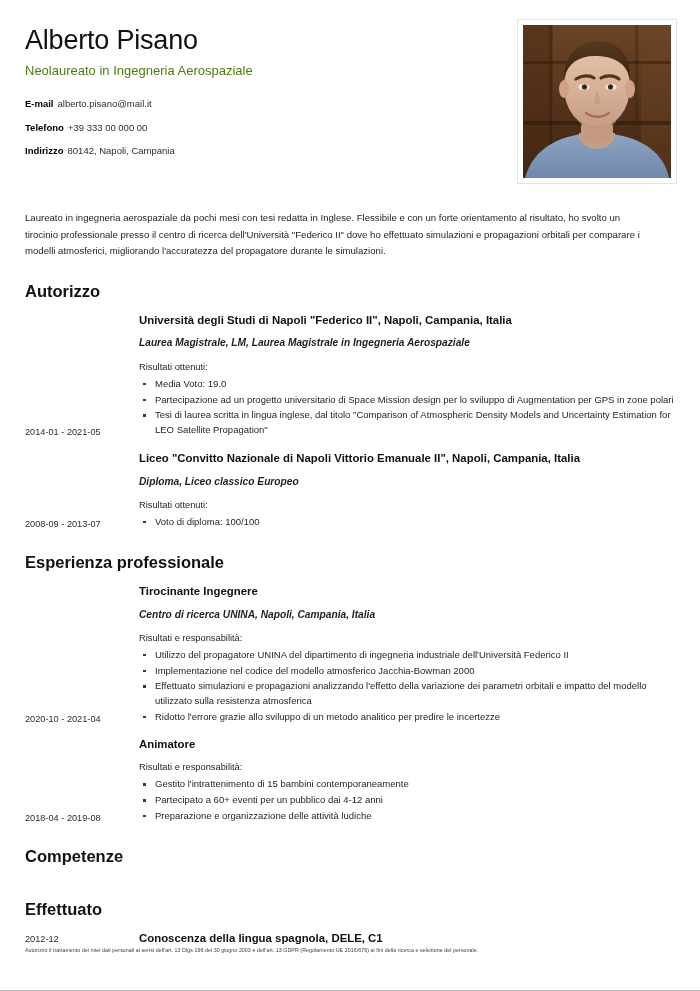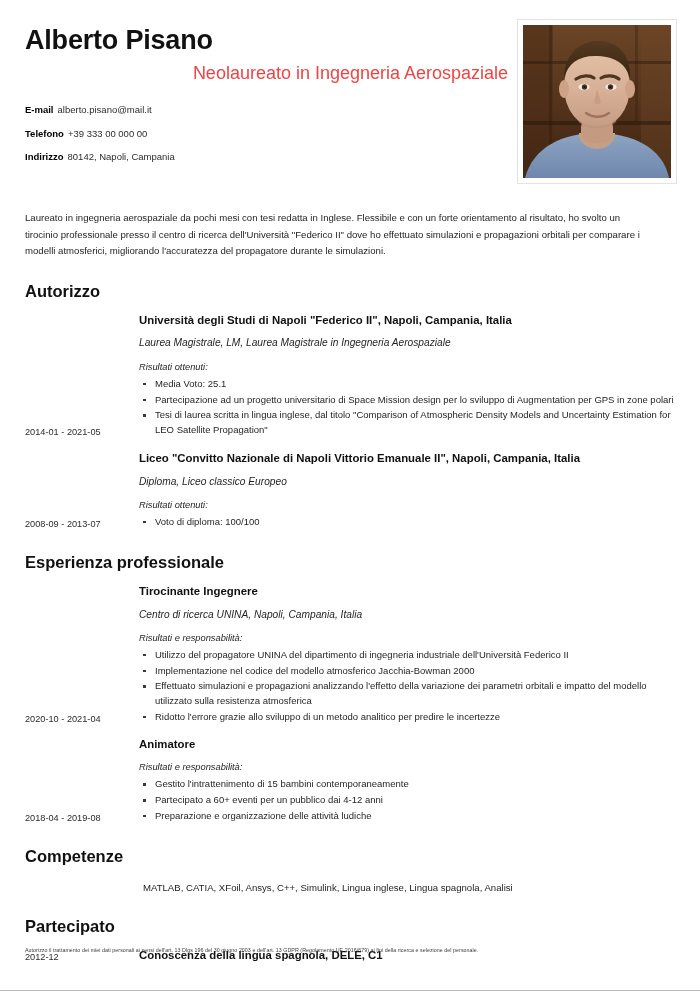--- a/index.html
+++ b/index.html
@@ -29,33 +29,32 @@
   }
 
   
   .header {
     position: relative;
     padding-top: 26px;
     min-height: 166px;
   }
   .name {
     font-size: 27px;
-    font-weight: bold;
+    font-weight: normal;
     letter-spacing: -0.2px;
     line-height: 1.1;
     color: #111111;
     margin: 0 0 7px 0;
   }
   .headline {
-    font-size: 18px;
+    font-size: 13px;
     font-weight: normal;
-    color: #ef4444;
+    color: #4d7c0f;
     line-height: 1.2;
     margin: 0 0 21px 0;
-    text-align: center;
   }
   .contact-row {
     font-size: 9.5px;
     line-height: 1.1;
     margin-bottom: 13px;
     color: #1a1a1a;
   }
   .contact-label {
     font-weight: bold;
     color: #000000;
@@ -134,24 +133,24 @@
     color: #111111;
     line-height: 1.3;
     margin-bottom: 9px;
   }
   .entry-sub {
     font-size: 10.2px;
     font-style: italic;
     color: #1f1f1f;
     line-height: 1.3;
     margin-bottom: 11px;
+    font-weight: bold;
   }
   .results-label {
     font-size: 9.3px;
-    font-style: italic;
     color: #1f1f1f;
     margin-bottom: 4px;
     line-height: 1.3;
   }
   ul.bullets {
     margin: 0;
     padding: 0 0 0 14px;
     list-style: none;
   }
   ul.bullets li {
@@ -292,21 +291,21 @@
     <div class="section">
       <h2 class="section-title">Autorizzo</h2>
 
       <div class="entry">
         <div class="entry-dates">2014-01  - 2021-05</div>
         <div class="entry-body">
           <div class="entry-title">Università degli Studi di Napoli "Federico II", Napoli, Campania, Italia</div>
           <div class="entry-sub">Laurea Magistrale, LM, Laurea Magistrale in Ingegneria Aerospaziale</div>
           <div class="results-label">Risultati ottenuti:</div>
           <ul class="bullets">
-            <li>Media Voto: 25.1</li>
+            <li>Media Voto: 19.0</li>
             <li>Partecipazione ad un progetto universitario di Space Mission design per lo sviluppo di Augmentation per GPS in zone polari</li>
             <li>Tesi di laurea scritta in lingua inglese, dal titolo "Comparison of Atmospheric Density Models and Uncertainty Estimation for LEO Satellite Propagation"</li>
           </ul>
         </div>
       </div>
 
       <div class="entry">
         <div class="entry-dates">2008-09  - 2013-07</div>
         <div class="entry-body">
           <div class="entry-title">Liceo "Convitto Nazionale di Napoli Vittorio Emanuale II", Napoli, Campania, Italia</div>
@@ -348,26 +347,25 @@
             <li>Preparazione e organizzazione delle attività ludiche</li>
           </ul>
         </div>
       </div>
     </div>
 
     <div class="section">
       <h2 class="section-title">Competenze</h2>
       <div class="skills-row">
         <div class="skills-spacer"></div>
-        <div class="skills-text">MATLAB, CATIA, XFoil, Ansys, C++, Simulink, Lingua inglese, Lingua spagnola, Analisi</div>
       </div>
     </div>
 
     <div class="section">
-      <h2 class="section-title">Partecipato</h2>
+      <h2 class="section-title">Effettuato</h2>
       <div class="entry cert-entry">
         <div class="entry-dates">2012-12</div>
         <div class="entry-body">
           <div class="entry-title">Conoscenza della lingua spagnola, DELE, C1</div>
         </div>
       </div>
     </div>
 
   </div>
 

